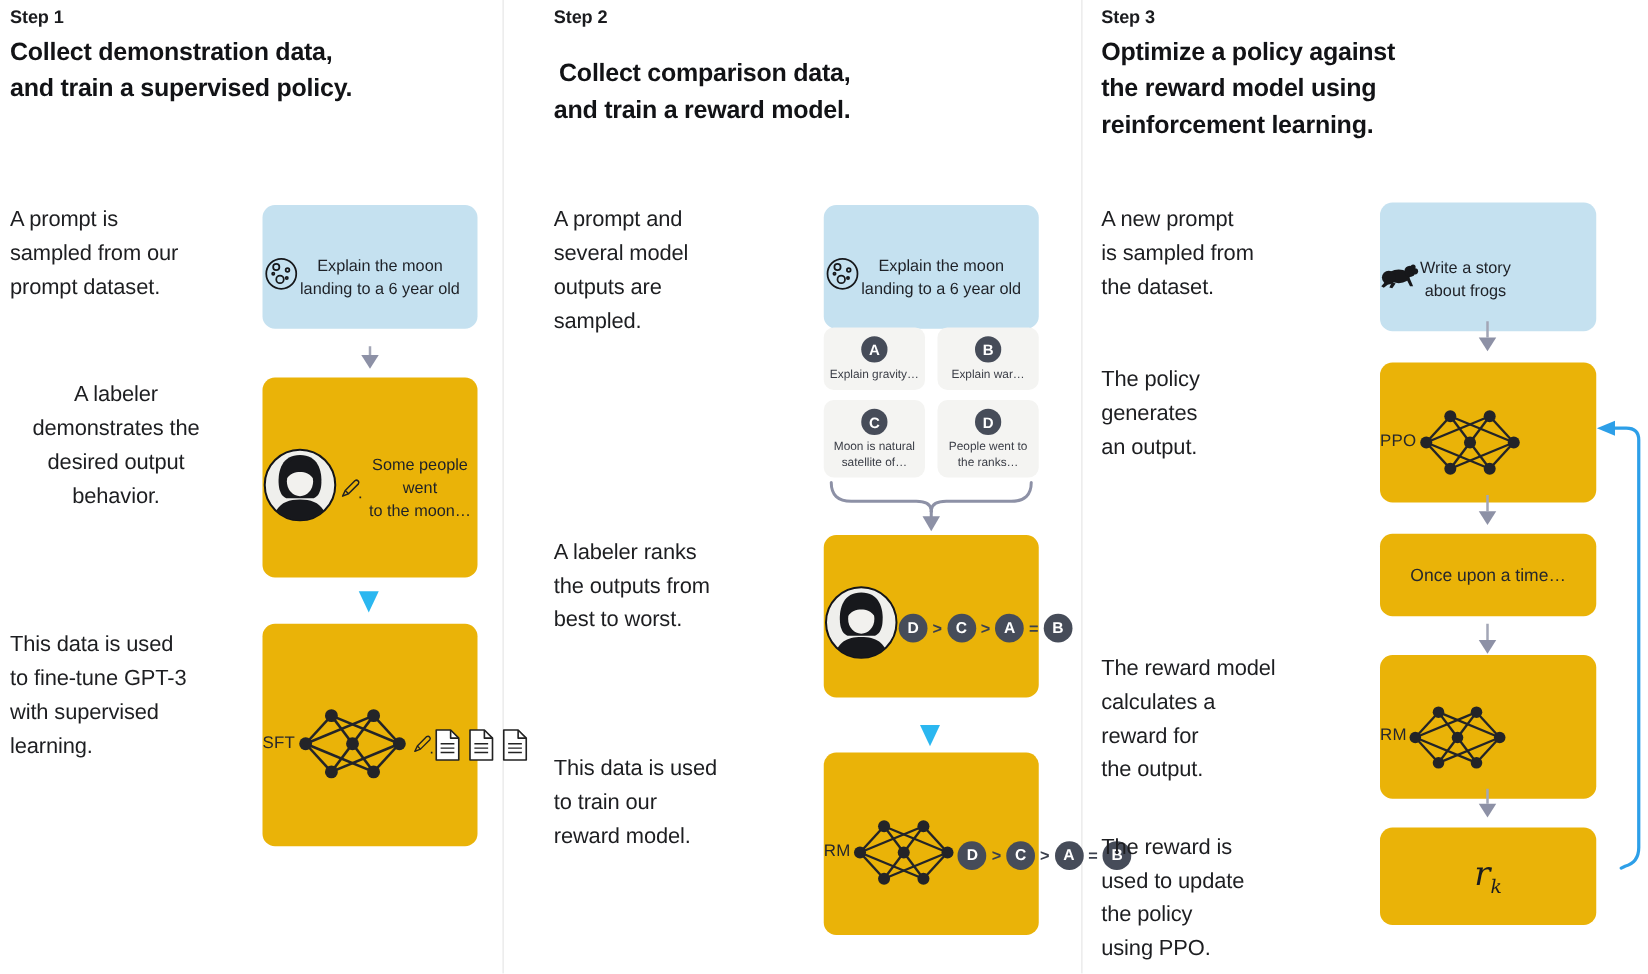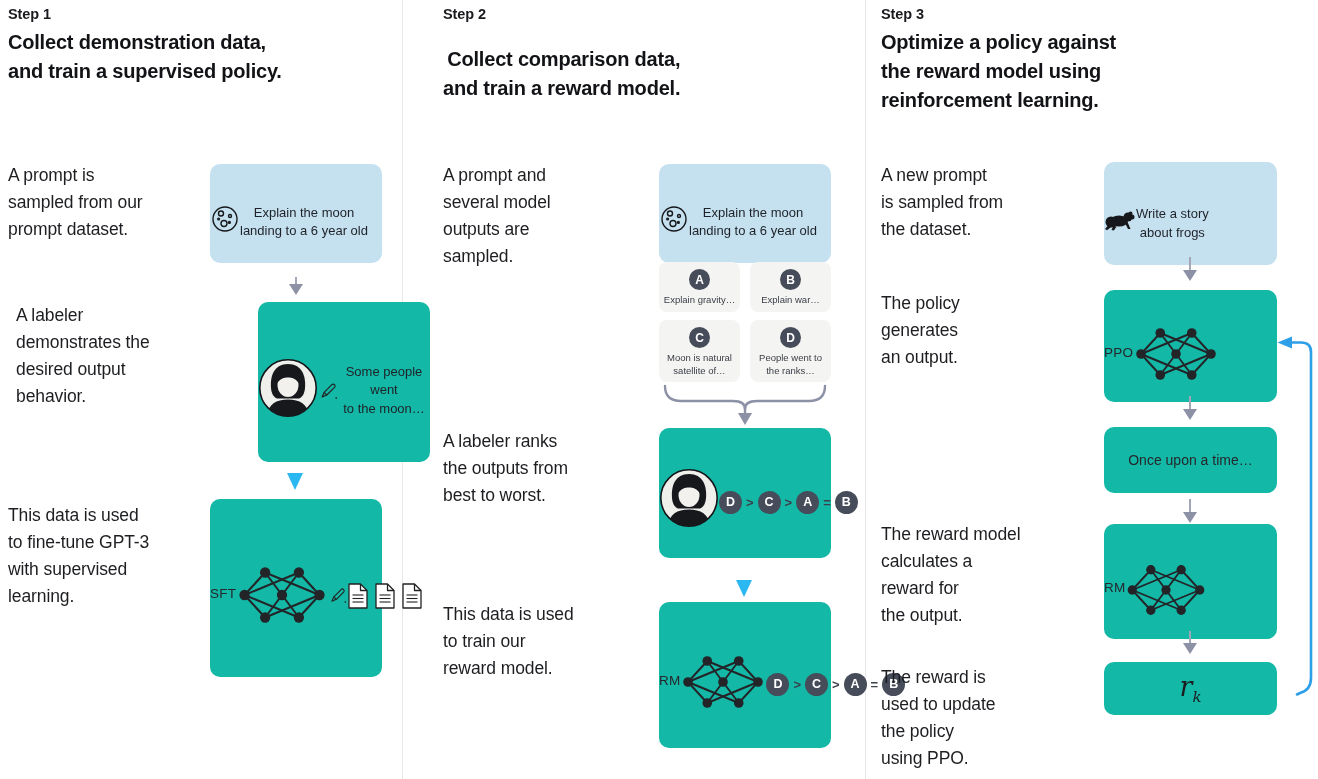--- a/index.html
+++ b/index.html
@@ -5,21 +5,21 @@
   html,body{margin:0;padding:0;background:#ffffff;}
   .canvas{position:relative;width:1318px;height:779px;background:#ffffff;overflow:hidden;
           font-family:"Liberation Sans","DejaVu Sans",sans-serif;color:#1a1b1e;}
   .divider{position:absolute;top:0;bottom:0;width:1px;background:#e8e8e8;}
   .abs{position:absolute;}
   .step-label{font-size:14.5px;color:#1a1b1e;letter-spacing:-0.1px;font-weight:bold;}
   .title{font-size:20px;font-weight:700;line-height:1.45;letter-spacing:-0.2px;white-space:pre-line;color:#121316;}
   .body-text{font-size:17.5px;line-height:1.55;letter-spacing:-0.1px;white-space:pre-line;color:#1d1e21;}
   .box{position:absolute;border-radius:10px;display:flex;flex-direction:row;align-items:center;}
   .bluebox{background:#c5e1f0;}
-  .graybox{background:#14b8a6;}
+  .graybox{background:#eab308;}
   .box-caption{font-size:13px;line-height:1.4;text-align:center;white-space:pre-line;color:#1e2127;}
   .model-label{font-size:13.5px;color:#26272c;letter-spacing:0.2px;}
   .card{position:absolute;border-radius:8px;background:#f4f4f2;display:flex;flex-direction:column;align-items:center;padding-top:7px;box-sizing:border-box;}
   .badge{width:21px;height:21px;border-radius:50%;background:#464c59;color:#fff;font-size:12px;font-weight:700;
          display:flex;align-items:center;justify-content:center;}
   .card-caption{font-size:9.5px;line-height:1.32;color:#3a3d46;text-align:center;white-space:pre-line;margin-top:4px;}
   .rank-row{display:flex;align-items:center;gap:3px;}
   .rank-circle{width:23px;height:23px;border-radius:50%;background:#464c59;color:#fff;font-size:12.5px;font-weight:700;
                display:flex;align-items:center;justify-content:center;}
   .rank-op{font-size:13px;font-weight:700;color:#3b404d;padding:0 1px;}
@@ -39,21 +39,21 @@
   <div class="divider abs" style="left:402px;"></div>
   <div class="divider abs" style="left:865px;"></div>
 
   <div class="abs step-label" style="left:8px;top:6px;">Step 1</div>
   <div class="abs body-text" style="left:8px;top:162px;">A prompt is
 sampled from our
 prompt dataset.</div>
 
   <div class="abs title" style="left:8px;top:28px;">Collect demonstration data,
 and train a supervised policy.</div>
-  <div class="abs body-text" style="left:16px;top:302px;">A labeler
+  <div class="abs body-text" style="left:26px;top:302px;text-align:center;">A labeler
 demonstrates the
 desired output
 behavior.</div>
   <div class="abs body-text" style="left:8px;top:502px;">This data is used
 to fine-tune GPT-3
 with supervised
 learning.</div>
 
   <div class="box bluebox" style="left:210px;top:164px;width:172px;height:88px;padding-top:11px;">
     <span>
@@ -66,21 +66,21 @@
         <circle cx="19.4" cy="18.4" r="0.9"></circle>
       </svg>
     </span>
     <div class="box-caption" style="margin-top:6px;">Explain the moon
 landing to a 6 year old</div>
   </div>
 
   <div class="abs stem-gray" style="left:295px;top:277px;height:7px;"></div>
   <div class="abs tri-gray" style="left:289px;top:284px;"></div>
 
-  <div class="box graybox" style="left:210px;top:302px;width:172px;height:148px;padding-top:12px;margin-left:48px;">
+  <div class="box graybox" style="left:210px;top:302px;width:172px;height:148px;padding-top:12px;">
     <span>
       <svg width="60" height="60" viewBox="0 0 60 60">
         <defs>
             <clipPath id="avc1">
               <circle cx="30" cy="30" r="28.2"></circle>
             </clipPath>
           </defs>
         <circle cx="30" cy="30" r="28.2" fill="#efefec" stroke="#141519" stroke-width="1.6"></circle>
         <g clip-path="url(#avc1)">
           <path d="M30 6 C16 6 12 18 13 30 C13.5 36 16 39.5 19 40.5 L41 40.5 C44 39.5 46.5 36 47 30 C48 18 44 6 30 6 Z" fill="#17181c"></path>
@@ -408,21 +408,21 @@
           <circle cx="30" cy="56" r="5.5"></circle>
             <circle cx="66" cy="56" r="5.5"></circle>
         </g>
       </svg>
     </span>
   </div>
 
   <div class="abs stem-gray" style="left:1189px;top:631px;height:12px;"></div>
   <div class="abs tri-gray" style="left:1183px;top:643px;"></div>
 
-  <div class="box graybox" style="left:1104px;top:662px;width:173px;height:53px;justify-content:center;">
+  <div class="box graybox" style="left:1104px;top:662px;width:173px;height:78px;justify-content:center;">
     <div class="rk"><span>r</span><sub>k</sub></div>
   </div>
 
   <div class="abs" style="left:1274px;top:330px;">
     <svg width="44" height="372" viewBox="0 0 44 372">
       <path d="M17 12.5 L27 12.5 Q37 12.5 37 22 L37 348 Q37 360 26 363 L23 364.5" fill="none" stroke="#2d9fe8" stroke-width="2.6" stroke-linecap="round"></path>
       <polygon points="18,6.5 18,18.5 3.5,12.5" fill="#2d9fe8"></polygon>
     </svg>
   </div>
 

